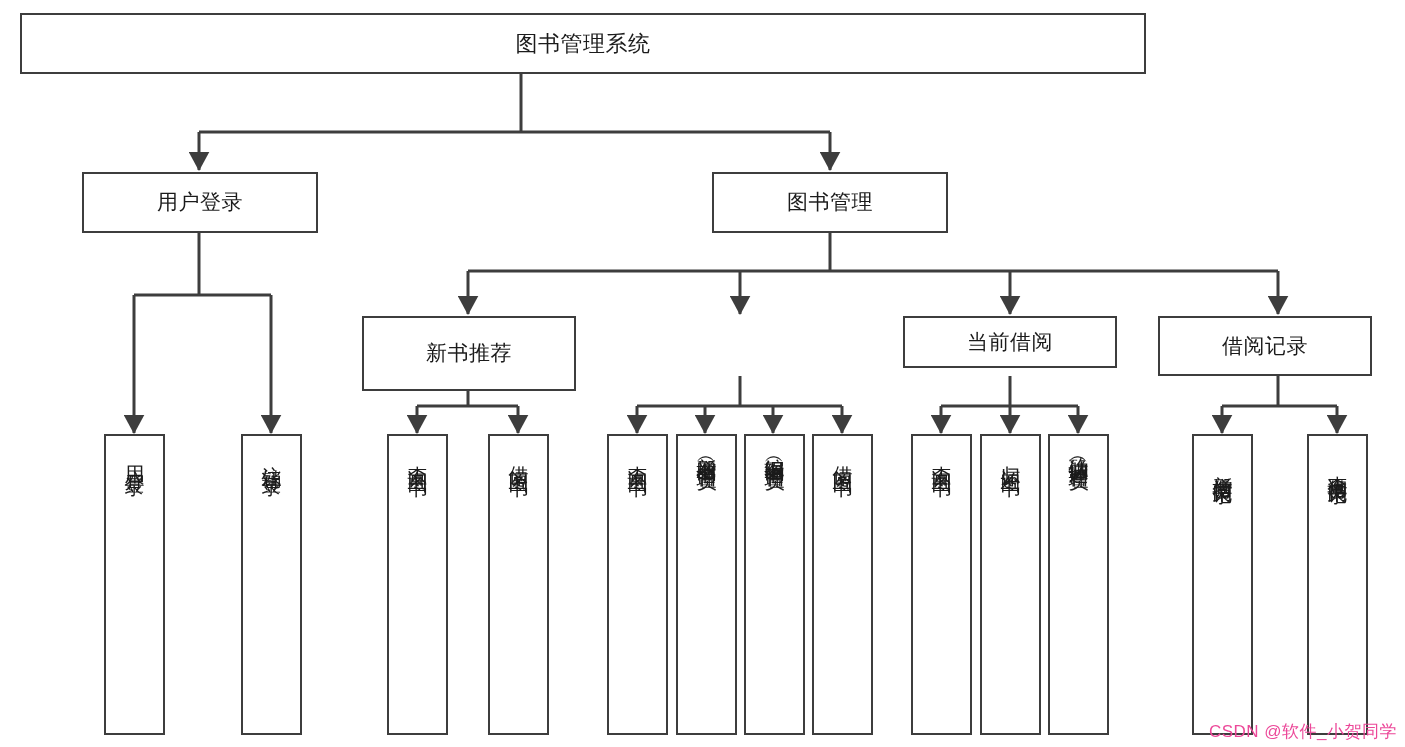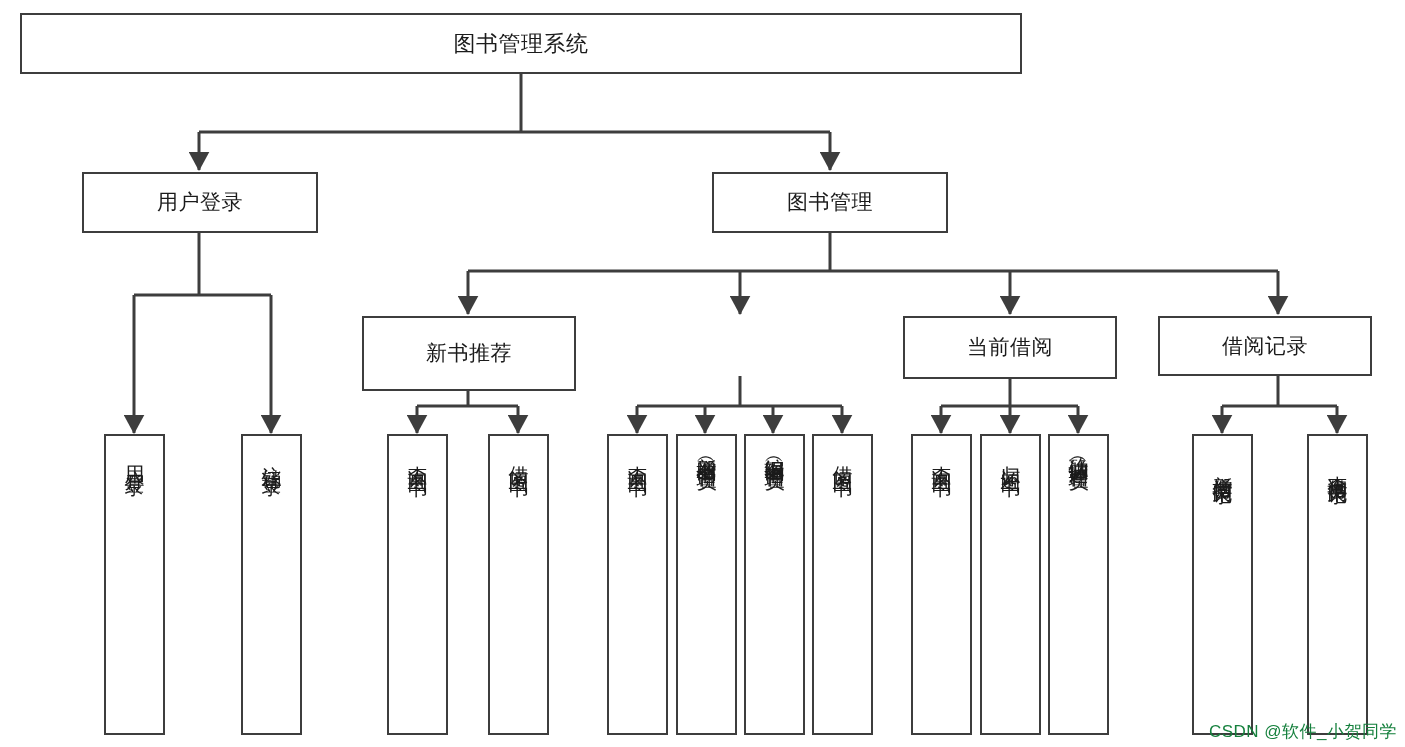--- a/index.html
+++ b/index.html
@@ -65,21 +65,21 @@
     max-height: 100%;
   }
   .node.v.tall .lbl {
     letter-spacing: 2px;
   }
   .watermark {
     position: absolute;
     right: 8px;
     bottom: 4px;
     font-size: 17px;
-    color: #15803d;
+    color: #ec4899;
     white-space: nowrap;
     letter-spacing: 0.5px;
   }
 </style>
 </head>
 <body>
 
 <div id="canvas">
 
   <svg id="edges" viewBox="0 0 1405 747" width="1405" height="747">
@@ -127,38 +127,38 @@
       <path d="M 1010 406 L 1010 433" marker-end="url(#arrow)"></path>
       <path d="M 1078 406 L 1078 433" marker-end="url(#arrow)"></path>
 
       <path d="M 1278 376 L 1278 406"></path>
       <path d="M 1222 406 L 1337 406"></path>
       <path d="M 1222 406 L 1222 433" marker-end="url(#arrow)"></path>
       <path d="M 1337 406 L 1337 433" marker-end="url(#arrow)"></path>
     </g>
   </svg>
 
-  <div class="node h root" style="left:20px; top:13px; width:1002px; height:61px;">
+  <div class="node h root" style="left:20px; top:13px; width:1126px; height:61px;">
     <span class="lbl">图书管理系统</span>
   </div>
 
   <div class="node h" style="left:82px; top:172px; width:236px; height:61px;">
     <span class="lbl">用户登录</span>
   </div>
 
   <div class="node h" style="left:712px; top:172px; width:236px; height:61px;">
     <span class="lbl">图书管理</span>
   </div>
 
   <div class="node h" style="left:362px; top:316px; width:214px; height:75px;">
     <span class="lbl">新书推荐</span>
   </div>
 
 
-  <div class="node h" style="left:903px; top:316px; width:214px; height:63px;justify-content:center;">
+  <div class="node h" style="left:903px; top:316px; width:214px; height:52px;justify-content:center;">
     <span class="lbl">当前借阅</span>
   </div>
 
   <div class="node h" style="left:1158px; top:316px; width:214px; height:60px;">
     <span class="lbl">借阅记录</span>
   </div>
 
   <div class="node v" style="left:104px; top:434px; width:61px; height:301px;">
     <span class="lbl">用户登录</span>
   </div>

